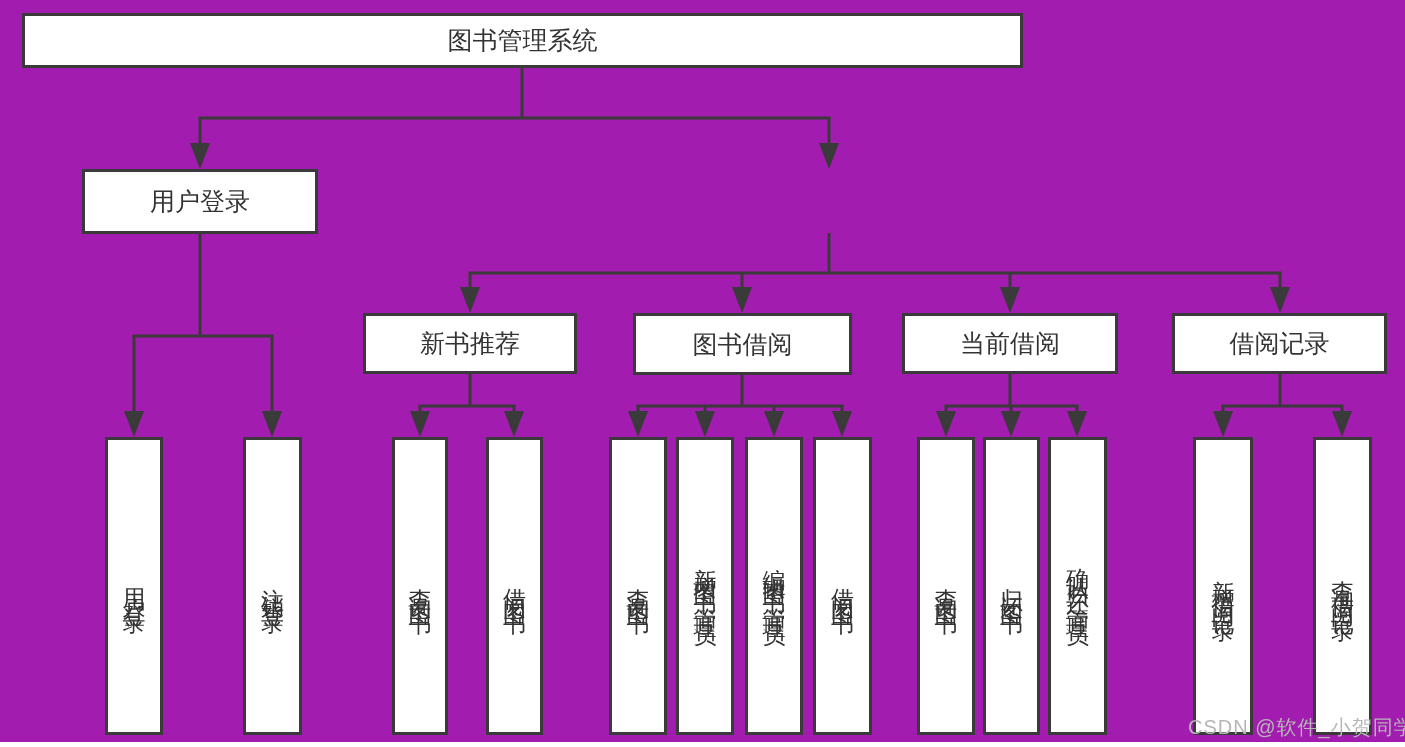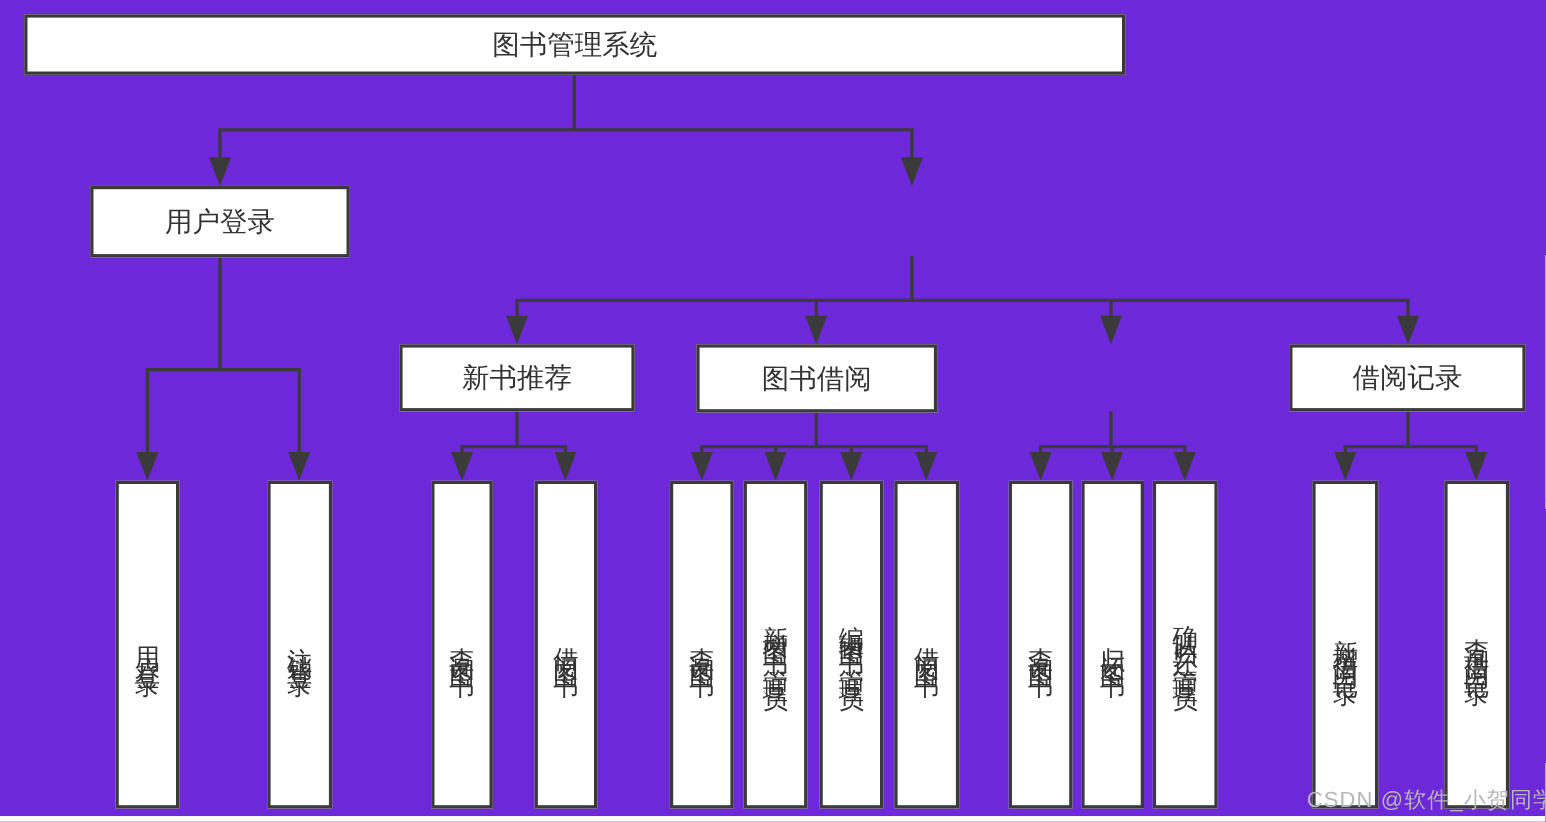--- a/index.html
+++ b/index.html
@@ -1,19 +1,19 @@
 <!DOCTYPE html>
 <html><head>
 <meta charset="utf-8">
 <style>
   html,body{margin:0;padding:0;background:#fff;}
   .canvas{
     position:relative;
     width:1405px;height:742px;
-    background:#6d28d9;
+    background:#a21caf;
     font-family:"Liberation Sans","DejaVu Sans",sans-serif;
     overflow:hidden;
   }
   svg.wires{position:absolute;left:0;top:0;pointer-events:none;}
   .node{
     position:absolute;
     box-sizing:border-box;
     background:#ffffff;
     border:3px solid #3a3a3a;
     display:flex;
@@ -132,20 +132,23 @@
   <div class="node" style="left:82px;top:169px;width:236px;height:65px">
     <span>用户登录</span>
   </div>
 
   <div class="node" style="left:363px;top:313px;width:214px;height:61px">
     <span>新书推荐</span>
   </div>
   <div class="node" style="left:633px;top:313px;width:219px;height:62px">
     <span>图书借阅</span>
   </div>
+  <div class="node" style="left:902px;top:313px;width:216px;height:61px">
+    <span>当前借阅</span>
+  </div>
   <div class="node" style="left:1172px;top:313px;width:215px;height:61px">
     <span>借阅记录</span>
   </div>
 
   <div class="node v" style="left:105px;top:437px;width:58px;height:298px">
     <span>用户登录</span>
   </div>
   <div class="node v" style="left:243px;top:437px;width:59px;height:298px">
     <span>注销登录</span>
   </div>

